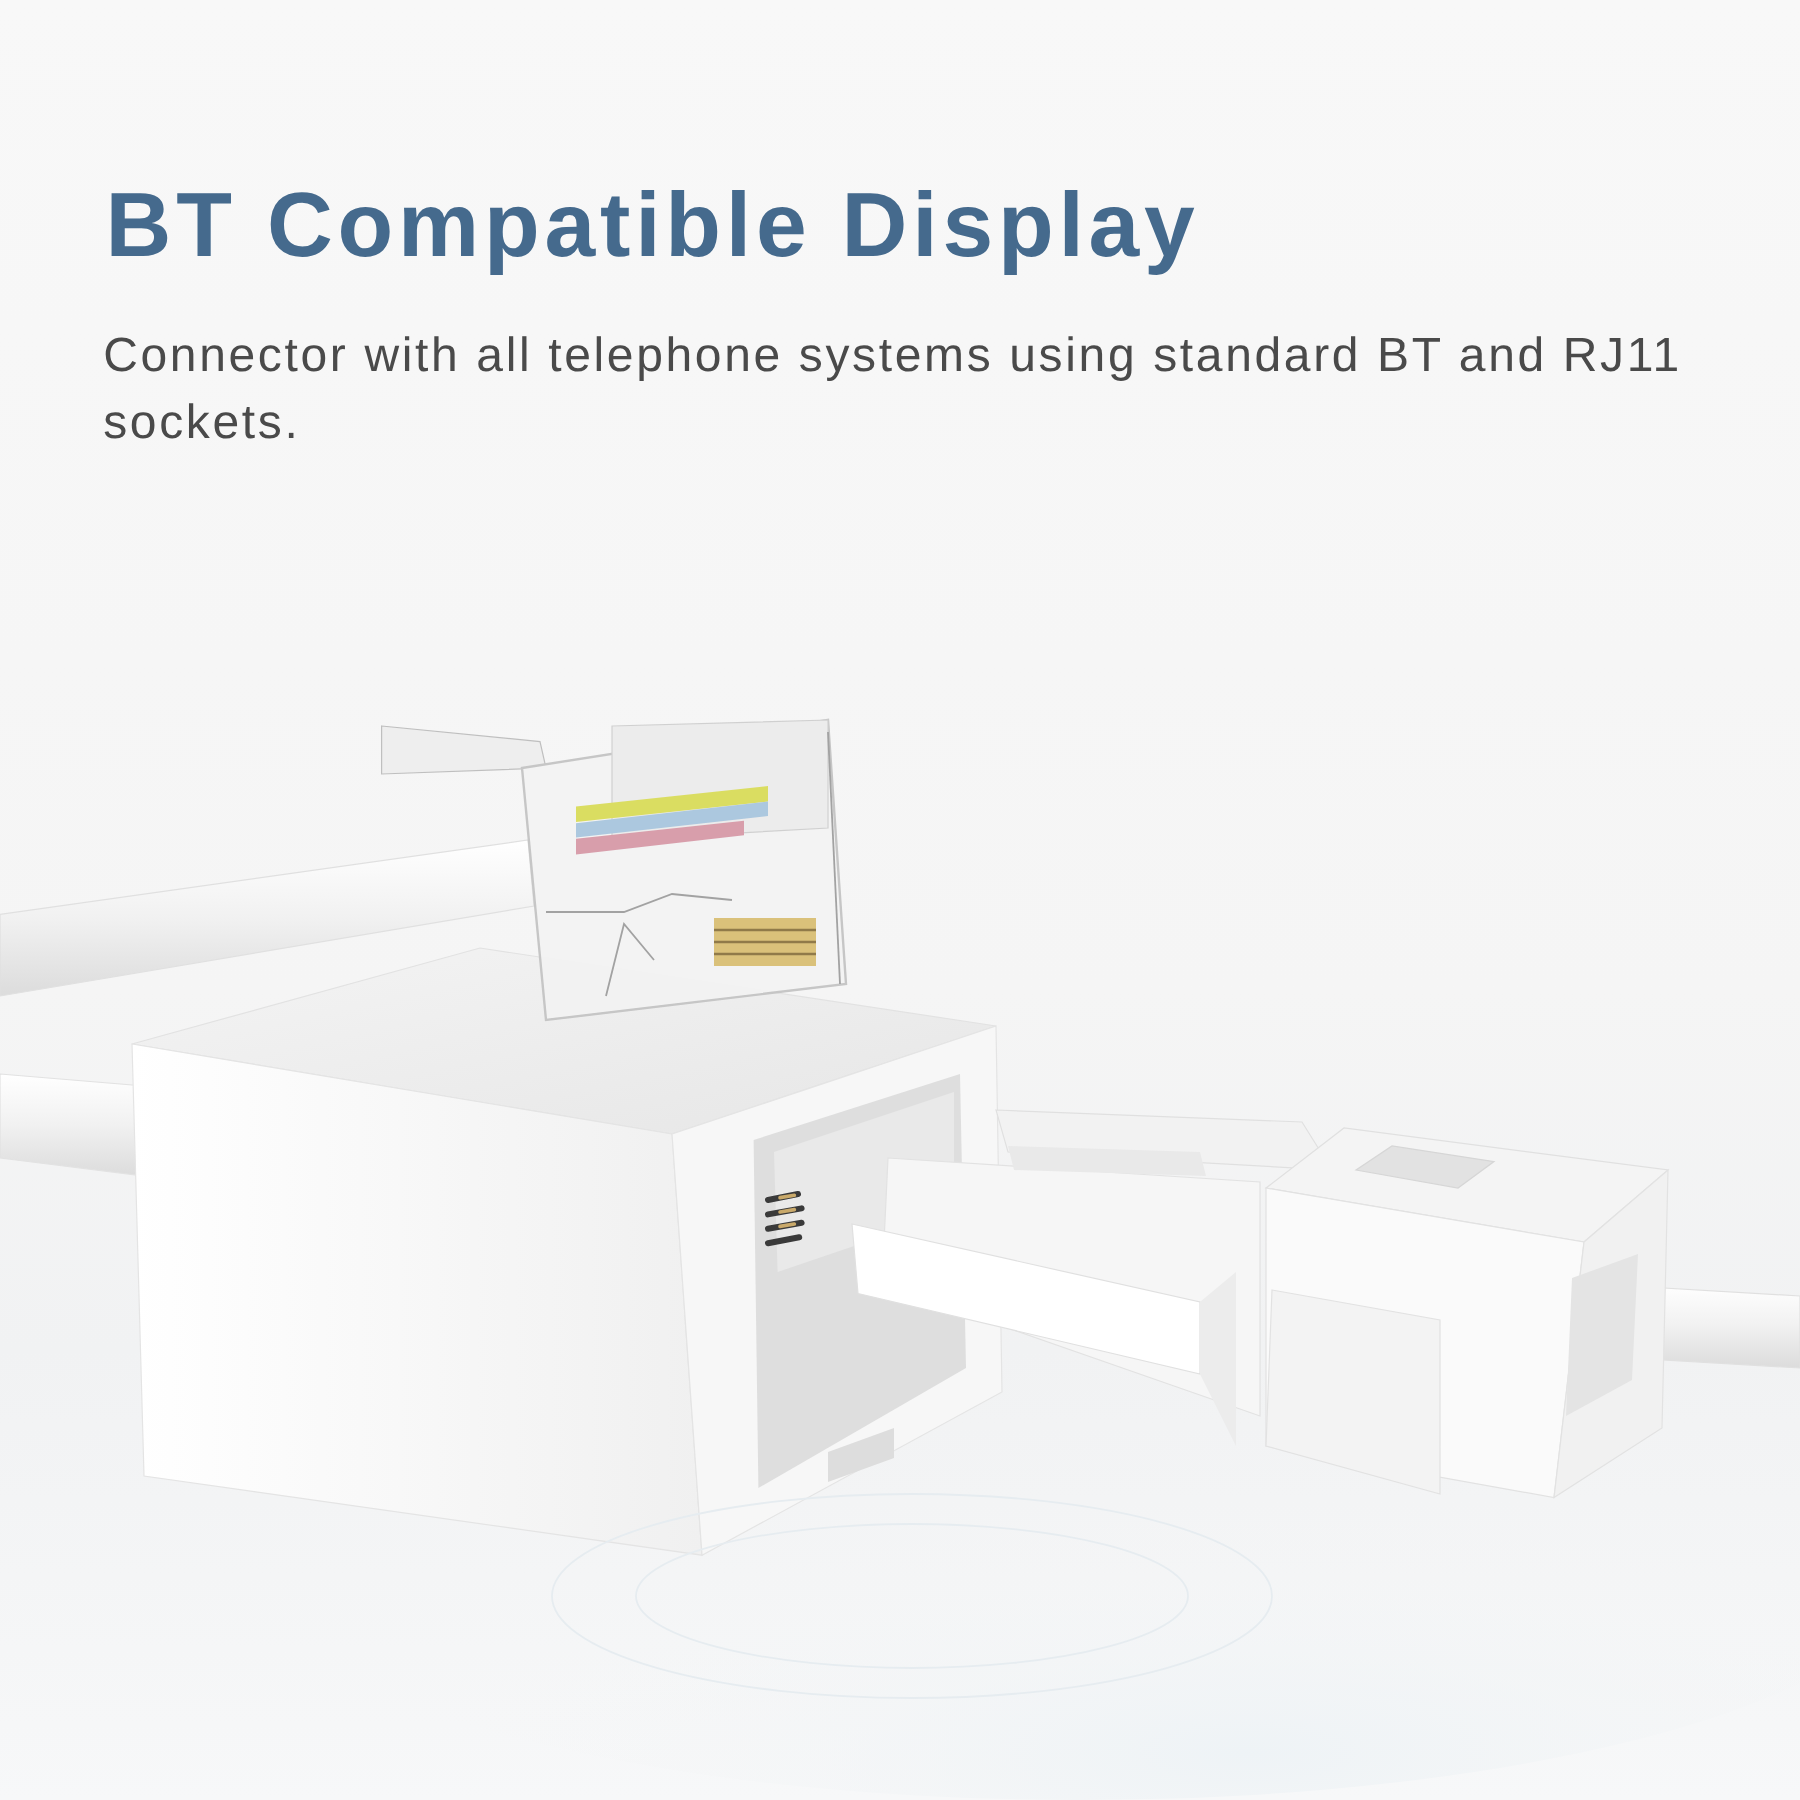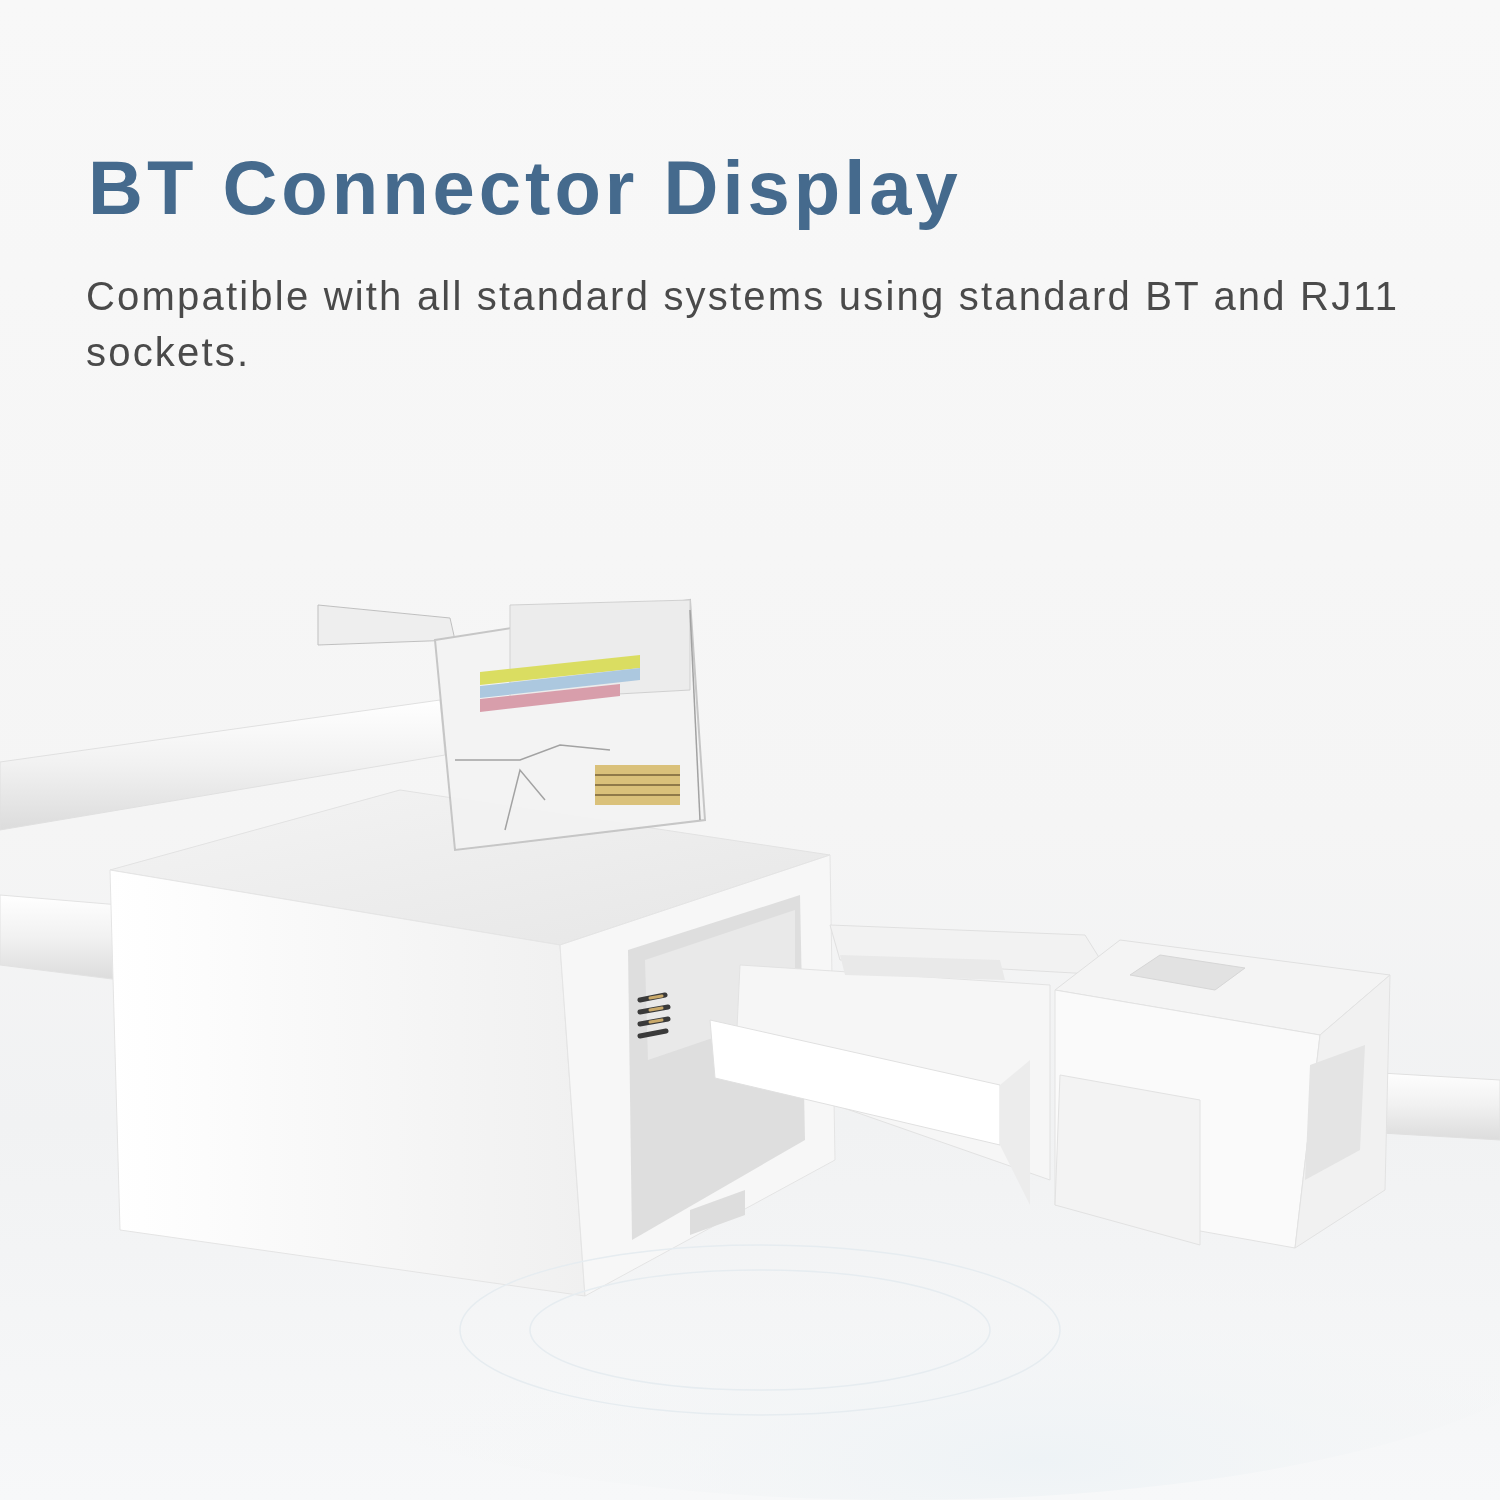--- a/index.html
+++ b/index.html
@@ -7,22 +7,22 @@
   .bg{position:absolute;inset:0;background:linear-gradient(180deg,#f8f8f8 0%,#f5f5f5 55%,#f1f2f3 75%,#f7f8f9 100%);}
   .title{position:absolute;left:88px;top:150px;font-size:76px;font-weight:bold;color:#456a8d;letter-spacing:4px;margin:0;line-height:1;}
   .subtitle{position:absolute;left:86px;top:268px;width:1340px;font-size:40px;color:#4a4a4a;letter-spacing:2.2px;line-height:56px;margin:0;}
   .scene{position:absolute;left:0;top:560px;width:1500px;height:940px;}
 </style>
 </head>
 <body>
 
 <div class="bg"></div>
 
-<h1 class="title">BT Connector Display</h1>
-<p class="subtitle">Compatible with all standard systems using standard BT and RJ11 sockets.</p>
+<h1 class="title">BT Compatible Display</h1>
+<p class="subtitle">Connector with all telephone systems using standard BT and RJ11 sockets.</p>
 
 <div class="scene">
   <svg width="1500" height="940" viewBox="0 560 1500 940" xmlns="http://www.w3.org/2000/svg">
     <defs>
       <linearGradient id="cable" x1="0" y1="0" x2="0" y2="1">
         <stop offset="0" stop-color="#ffffff"></stop>
         <stop offset="0.5" stop-color="#f1f1f1"></stop>
         <stop offset="1" stop-color="#dcdcdc"></stop>
       </linearGradient>
       <linearGradient id="boxTop" x1="0" y1="0" x2="1" y2="1">

